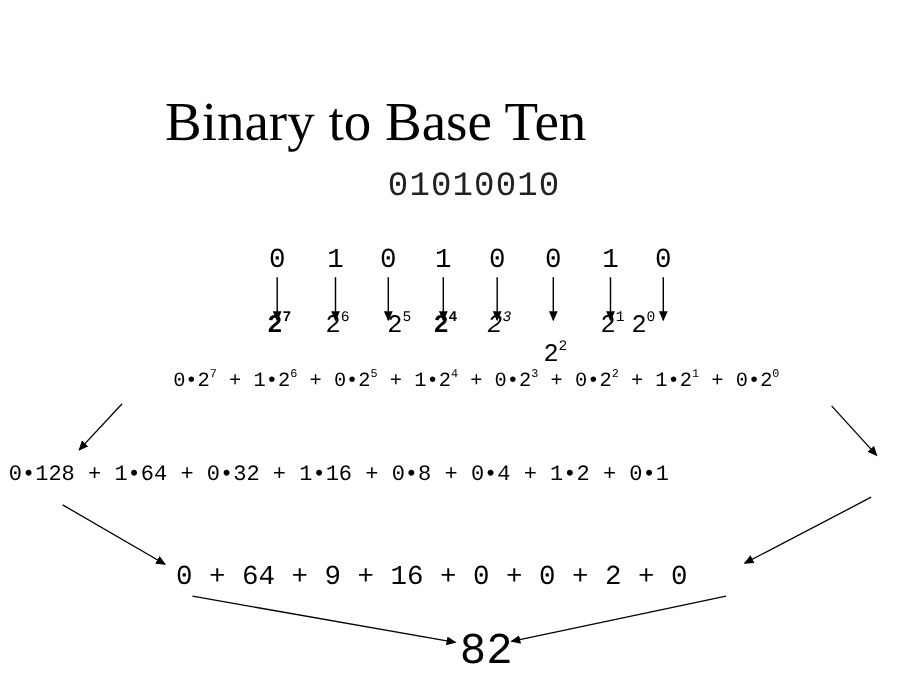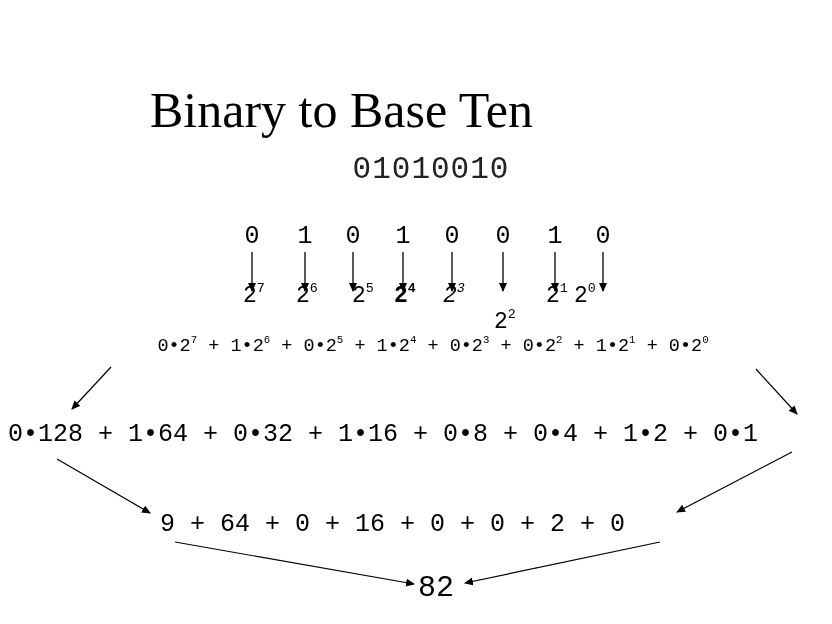--- a/index.html
+++ b/index.html
@@ -8,56 +8,56 @@
       position: absolute; left: 0; width: 683px; top: 82px; text-align: center;
       font-family: "Liberation Serif", serif; font-size: 50px; line-height: 56px;
     }
     .mono { font-family: "Liberation Mono", monospace; position: absolute; white-space: pre; }
     .binary { left: 0; width: 862px; top: 152px; text-align: center; font-size: 31px; color: #222; letter-spacing: 1px; }
     .bit { top: 222px; font-size: 25px; width: 30px; text-align: center; }
     .pow { top: 283px; font-size: 23px; width: 40px; text-align: left; }
     .pow sup, .row sup { font-size: 0.58em; vertical-align: 0.75em; line-height: 0; }
     .row { left: 0; width: 832px; text-align: center; }
     .row1 { top: 336px; font-size: 18.5px; left: 0; width: 866px; }
-    .row2 { top: 420px; font-size: 25px; left: 8px; width: auto; text-align: left; }
+    .row2 { top: 420px; font-size: 20px; left: 8px; width: auto; text-align: left; }
     .row3 { top: 510px; font-size: 25px; left: 160px; width: auto; text-align: left; }
-    .result { top: 571px; left: 418px; font-size: 30px; }
+    .result { top: 571px; left: 418px; font-size: 40px; }
     svg.arrows { position: absolute; left: 0; top: 0; }
   </style>
 </head>
 <body>
 
 <div class="title">Binary to Base Ten</div>
 
 <div class="mono binary">01010010</div>
 
 <div id="bits">
     <div class="mono bit" style="left: 237px;">0</div>
-    <div class="mono pow" style="left: 243px;"><span>2</span><sup>7</sup></div>
+    <div class="mono pow" style="left: 243px; font-weight: bold;"><span>2</span><sup>7</sup></div>
     <div class="mono bit" style="left: 290px;">1</div>
     <div class="mono pow" style="left: 296px;"><span>2</span><sup>6</sup></div>
     <div class="mono bit" style="left: 338px;">0</div>
     <div class="mono pow" style="left: 352px;"><span>2</span><sup>5</sup></div>
     <div class="mono bit" style="left: 388px;">1</div>
     <div class="mono pow" style="left: 394px; font-weight: bold;"><span>2</span><sup>4</sup></div>
     <div class="mono bit" style="left: 437px;">0</div>
     <div class="mono pow" style="left: 443px; font-style: italic;"><span>2</span><sup>3</sup></div>
     <div class="mono bit" style="left: 488px;">0</div>
     <div class="mono pow" style="left: 494px; margin-top: 26px;"><span>2</span><sup>2</sup></div>
     <div class="mono bit" style="left: 540px;">1</div>
     <div class="mono pow" style="left: 546px;"><span>2</span><sup>1</sup></div>
     <div class="mono bit" style="left: 588px;">0</div>
     <div class="mono pow" style="left: 574px;"><span>2</span><sup>0</sup></div>
   </div>
 
 <div class="mono row row1" id="row1"><span>0•2<sup>7</sup></span><span> + </span><span>1•2<sup>6</sup></span><span> + </span><span>0•2<sup>5</sup></span><span> + </span><span>1•2<sup>4</sup></span><span> + </span><span>0•2<sup>3</sup></span><span> + </span><span>0•2<sup>2</sup></span><span> + </span><span>1•2<sup>1</sup></span><span> + </span><span>0•2<sup>0</sup></span></div>
 
 <div class="mono row2">0•128 + 1•64 + 0•32 + 1•16 + 0•8 + 0•4 + 1•2 + 0•1</div>
 
-<div class="mono row3">9 + 64 + 0 + 16 + 0 + 0 + 2 + 0</div>
+<div class="mono row3">0 + 64 + 9 + 16 + 0 + 0 + 2 + 0</div>
 
 <div class="mono result">82</div>
 
 <svg class="arrows" width="832" height="624">
   <defs>
     <marker id="ah" markerWidth="10" markerHeight="10" refX="8" refY="4" orient="auto" markerUnits="userSpaceOnUse">
       <path d="M0,0 L9,4 L0,8 Z" fill="#000"></path>
     </marker>
   </defs>
   <g id="bit-arrows">

